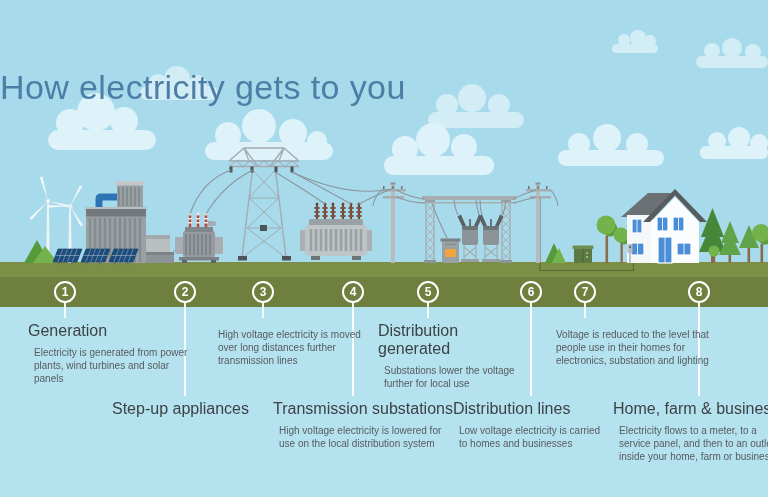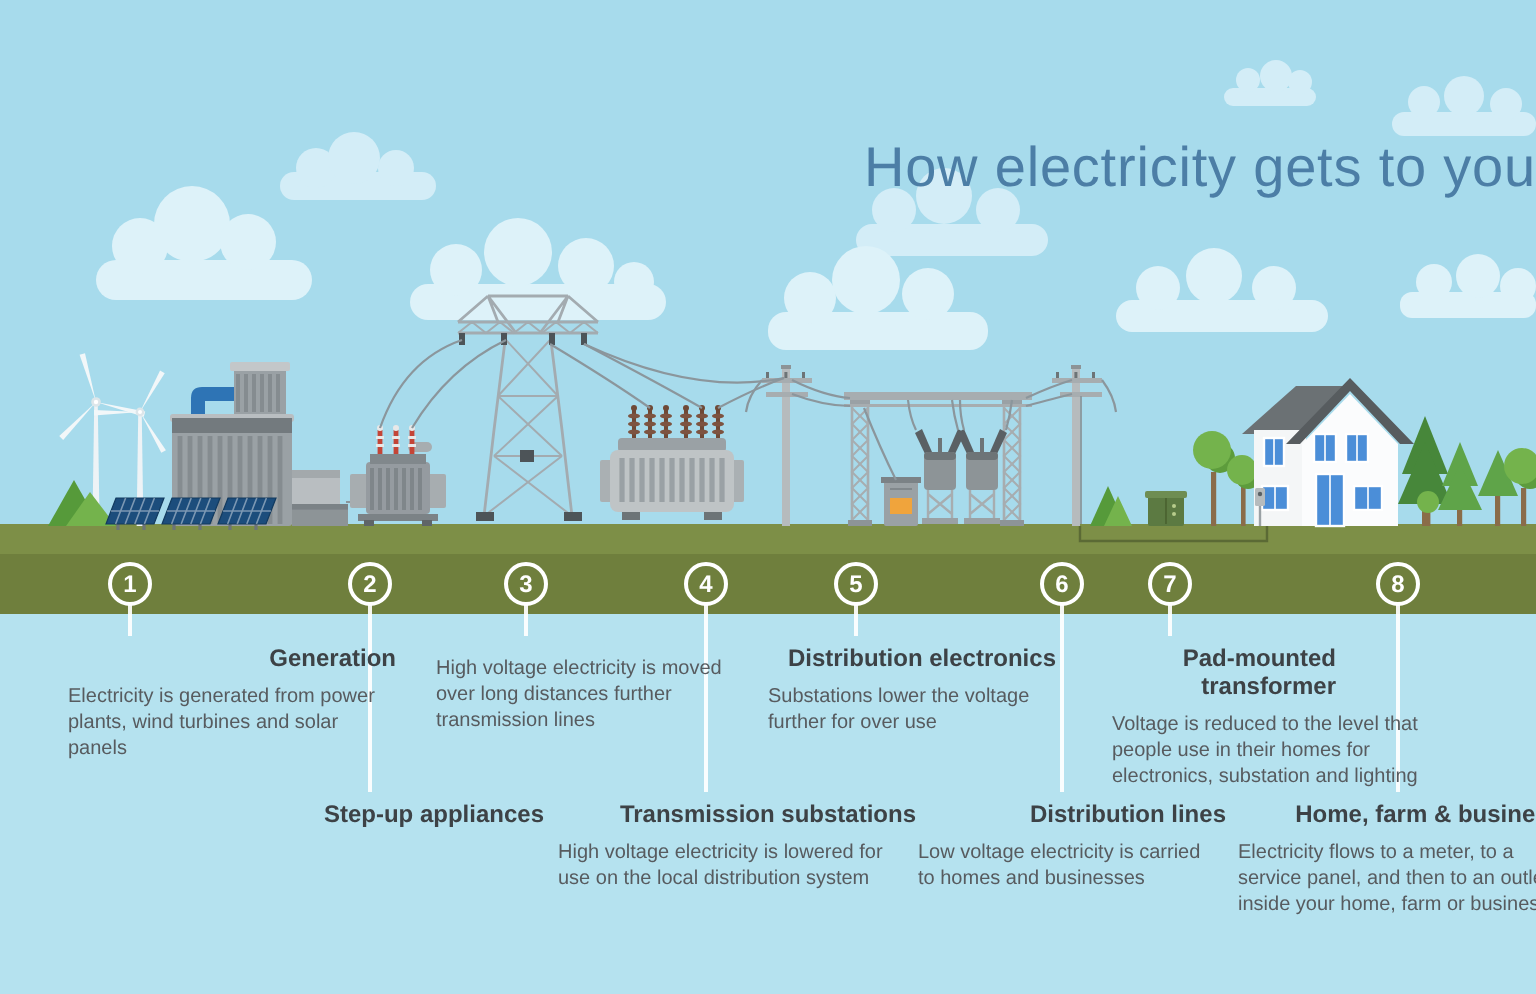--- a/index.html
+++ b/index.html
@@ -1,28 +1,28 @@
 <!DOCTYPE html>
 <html><head>
 <meta charset="utf-8">
 <style>
   html,body{margin:0;padding:0;background:#b5e2ef;}
   .canvas{position:relative;width:768px;height:497px;overflow:hidden;
           font-family:"Liberation Sans",sans-serif;background:#b5e2ef;}
   .scene{position:absolute;left:0;top:0;}
-  .title{position:absolute;top:68px;left:0;width:100%;text-align:right;
-         font-size:28px;font-weight:400;color:#4c7ea6;letter-spacing:.4px;margin:0;}
+  .title{position:absolute;top:68px;left:0;width:100%;text-align:left;
+         font-size:34px;font-weight:400;color:#4c7ea6;letter-spacing:.4px;margin:0;}
   .marker{position:absolute;top:281px;width:22px;height:22px;border:2px solid #fff;
           border-radius:50%;box-sizing:border-box;color:#fff;font-size:12px;font-weight:bold;
           display:flex;align-items:center;justify-content:center;z-index:3;}
   .lead{position:absolute;top:302px;width:2px;background:rgba(255,255,255,.92);z-index:2;}
   .lead.r1{height:16px;}
   .lead.r2{height:94px;}
   .block{position:absolute;color:#575b5f;z-index:3;}
-  .block h2{margin:0 0 5px 0;font-size:12px;color:#3d4246;font-weight:bold;text-align:right;}
+  .block h2{margin:0 0 5px 0;font-size:16px;color:#3d4246;font-weight:normal;}
   .block p{margin:6px;font-size:10px;line-height:1.3;}
   .block.narrow-h h2{max-width:118px;}
 </style>
 </head>
 <body>
 
 <div class="canvas">
 
 <svg class="scene" width="768" height="497" viewBox="0 0 768 497">
 
@@ -435,25 +435,24 @@
 <div class="lead r2" style="left:698px"></div>
 
 <div class="block" style="left:28px;top:322px;width:170px">
   <h2>Generation</h2>
   <p>Electricity is generated from power plants, wind turbines and solar panels</p>
 </div>
 <div class="block" style="left:212px;top:322px;width:158px">
   <p>High voltage electricity is moved over long distances further transmission lines</p>
 </div>
 <div class="block" style="left:378px;top:322px;width:150px">
-  <h2>Distribution electronics</h2>
-  <p>Substations lower the voltage further for over use</p>
+  <h2>Distribution generated</h2>
+  <p>Substations lower the voltage further for local use</p>
 </div>
 <div class="block narrow-h" style="left:550px;top:322px;width:175px">
-  <h2>Pad-mounted transformer</h2>
   <p>Voltage is reduced to the level that people use in their homes for electronics, substation and lighting</p>
 </div>
 
 <div class="block" style="left:112px;top:400px;width:160px">
   <h2>Step-up appliances</h2>
 </div>
 <div class="block" style="left:453px;top:400px;width:160px">
   <h2>Distribution lines</h2>
   <p>Low voltage electricity is carried to homes and businesses</p>
 </div>

